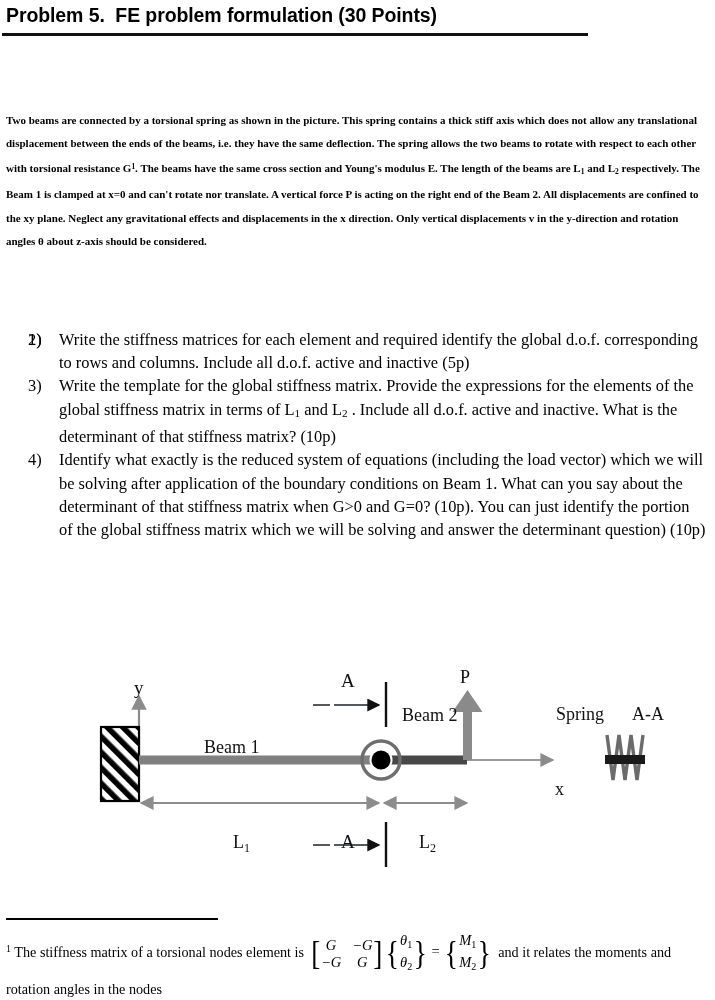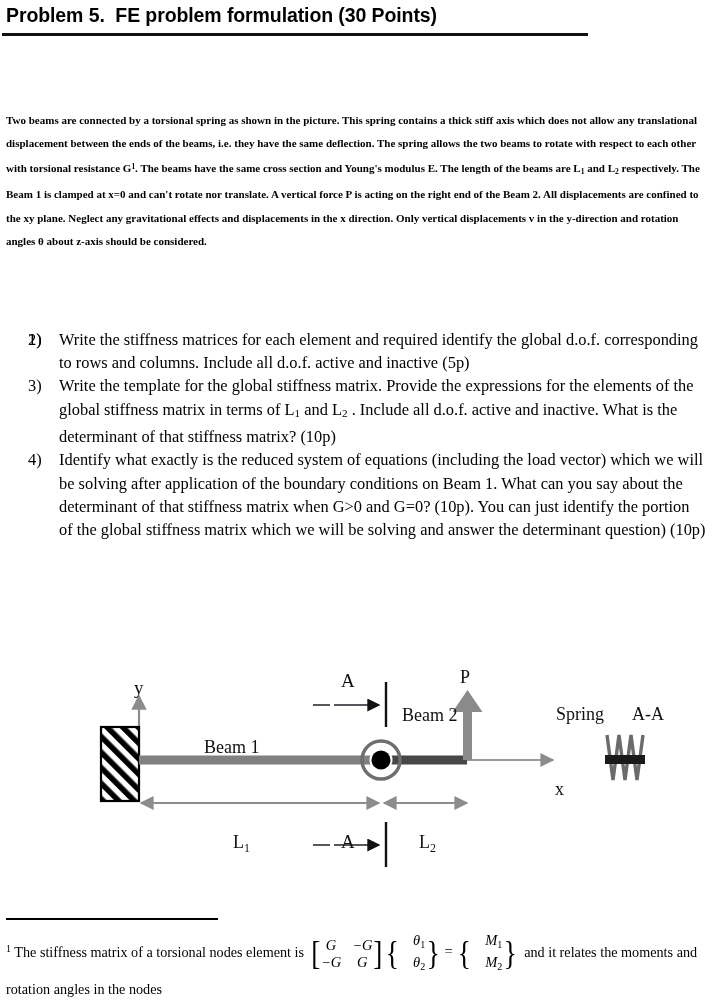--- a/index.html
+++ b/index.html
@@ -140,21 +140,20 @@
     text-align: center;
     line-height: 16px;
   }
   .eq .vec {
     display: inline-grid;
     vertical-align: middle;
     grid-template-columns: auto;
     grid-row-gap: 1px;
     text-align: right;
     line-height: 16px;
-    margin-left: 13px;
   }
   .eq .eqsign {
     font-style: normal;
     margin: 0 3px;
   }
   .eq sub { font-size: 0.7em; vertical-align: -0.25em; font-style: normal; }
 </style>
 </head>
 <body>
 

